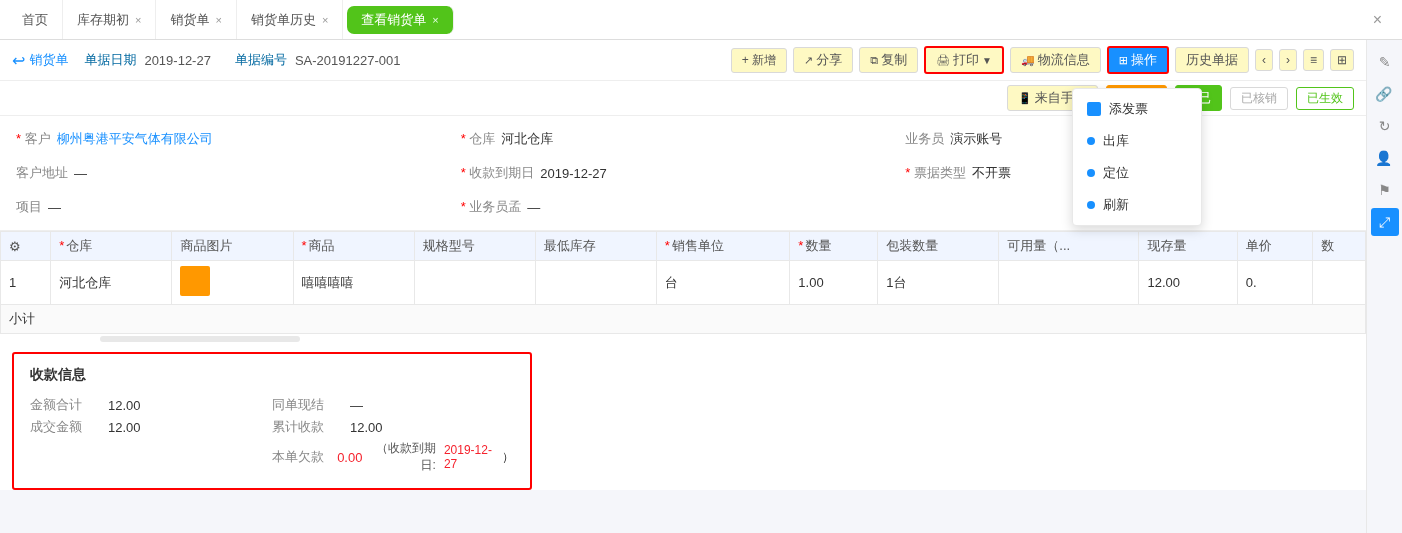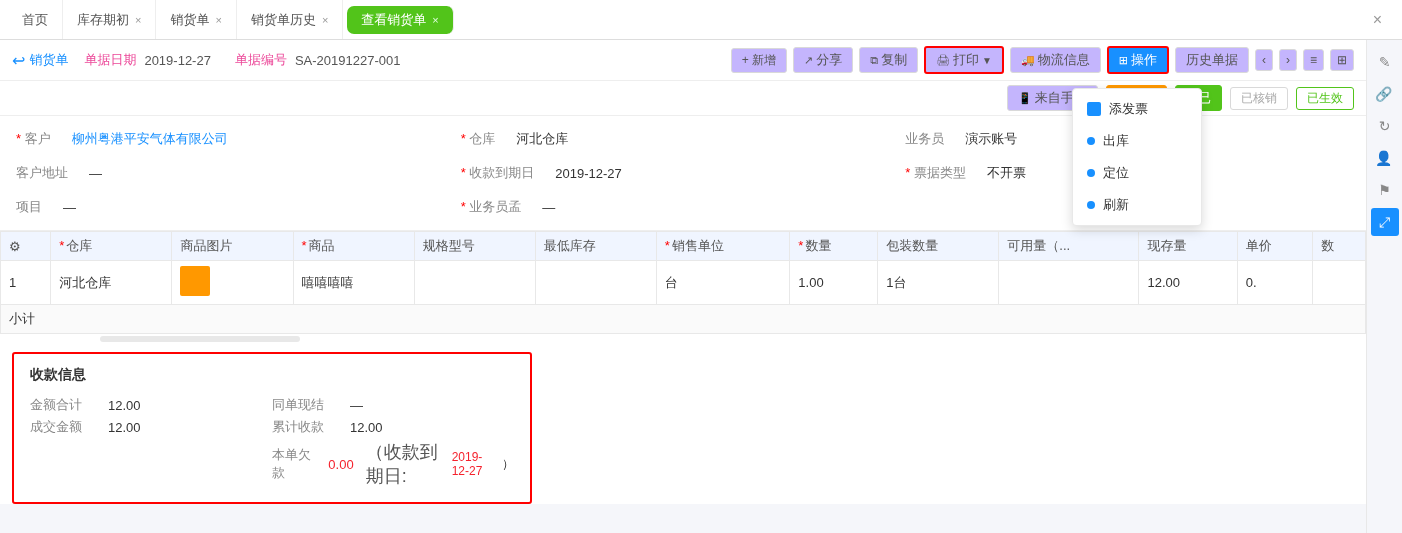--- a/index.html
+++ b/index.html
@@ -33,27 +33,27 @@
     
     .doc-header {
       display: flex; align-items: center; padding: 6px 12px;
       border-bottom: 1px solid #eee; background: #fff;
     }
     .doc-header-left { display: flex; align-items: center; gap: 16px; }
     .doc-type-badge {
       display: flex; align-items: center; gap: 4px; color: #1890ff; font-size: 13px;
     }
     .doc-meta { display: flex; align-items: center; gap: 8px; color: #555; font-size: 13px; }
-    .doc-meta-label { color: #ec4899; }
+    .doc-meta-label { color: #0369a1; }
     .doc-header-actions {
       margin-left: auto; display: flex; align-items: center; gap: 6px;
     }
     .btn-sm {
       display: flex; align-items: center; gap: 3px; padding: 3px 10px;
-      border: 1px solid #d9d9d9; border-radius: 3px; background: #c4b5fd;
+      border: 1px solid #d9d9d9; border-radius: 3px; background: #fef9c3;
       cursor: pointer; color: #555; font-size: 12px; white-space: nowrap;
     }
     .btn-print {
       border: 2px solid red !important;
     }
     .btn-nav { padding: 3px 6px; }
     .btn-layout { padding: 3px 6px; }
 
     
     .status-badge {
@@ -68,21 +68,21 @@
       padding: 4px 12px; gap: 8px; background: #fff; border-bottom: 1px solid #eee;
     }
 
     
     .doc-form {
       padding: 10px 16px; background: #fff;
       display: grid; grid-template-columns: 1fr 1fr 1fr;
       gap: 8px 0; border-bottom: 1px solid #eee;
     }
     .form-row {
-      display: flex; align-items: center; gap: 21px; padding: 4px 0;
+      display: flex; align-items: center; gap: 6px; padding: 4px 0;
     }
     .form-label { color: #888; white-space: nowrap; }
     .form-label.required::before { content: '* '; color: red; }
     .form-value { color: #333; }
     .form-link { color: #1890ff; cursor: pointer; }
     .form-add-note { color: #ff9800; cursor: pointer; display: flex; align-items: center; gap: 3px; }
 
     
     .doc-table-wrap { background: #fff; overflow-x: auto; }
     table { width: 100%; border-collapse: collapse; font-size: 12px; }
@@ -339,21 +339,21 @@
             <span class="info-label">同单现结</span>
             <span class="info-value">—</span>
           </div>
           <div class="info-row">
             <span class="info-label">累计收款</span>
             <span class="info-value">12.00</span>
           </div>
           <div class="info-row">
             <span class="info-label">本单欠款</span>
             <span class="info-value-red">0.00</span>
-            <span class="info-value" style="color:#555; margin-left:4px; font-size:18px;">（收款到期日: </span>
+            <span class="info-value" style="color:#555; margin-left:4px; font-size:12px;text-align:right;">（收款到期日: </span>
             <span class="info-value-red" style="font-size:12px;">2019-12-27</span>
             <span class="info-value" style="font-size:12px;">）</span>
           </div>
         </div>
       </div>
     </div>
 
   </div>
 
   <div class="dropdown-menu">

